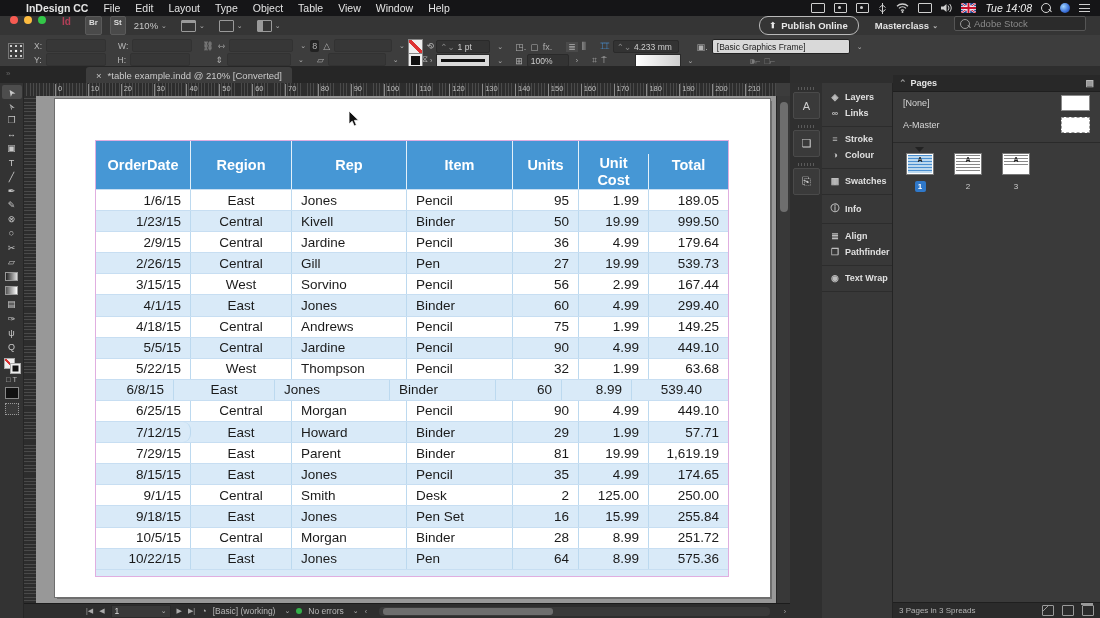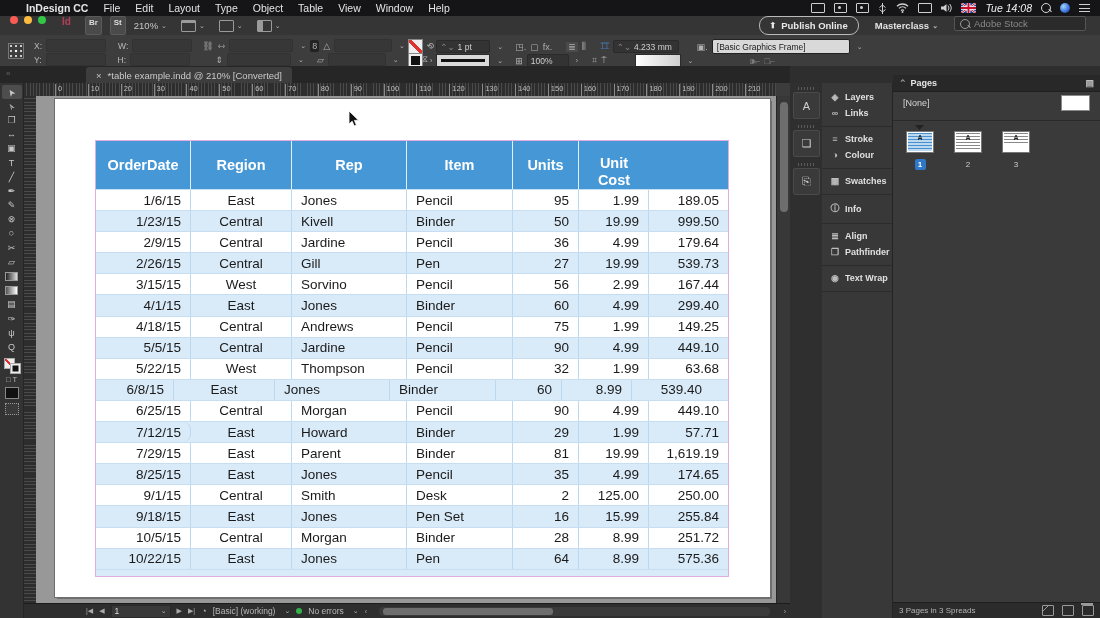--- a/index.html
+++ b/index.html
@@ -400,20 +400,21 @@
   <div class="abs" id="viewport">
     <div id="page">
       <div id="itable">
         <div id="thead">
             <div class="hcell" style="width: 95px;">OrderDate</div>
             <div class="hcell" style="width: 101px;">Region</div>
             <div class="hcell" style="width: 115px;">Rep</div>
             <div class="hcell" style="width: 106px;">Item</div>
             <div class="hcell" style="width: 66px;">Units</div>
             <div class="hcell" style="width: 70px; margin-top: 13px;">Unit<br>Cost</div>
+            <div class="hcell" style="width: 79px;">Total</div>
           </div>
         <div id="tbody">
             <div class="trow">
               <div class="tcell al-r" style="width: 95px;">1/6/15</div>
               <div class="tcell al-c" style="width: 101px;">East</div>
               <div class="tcell al-l" style="width: 115px;">Jones</div>
               <div class="tcell al-l" style="width: 106px;">Pencil</div>
               <div class="tcell al-r" style="width: 66px;">95</div>
               <div class="tcell al-r" style="width: 70px;">1.99</div>
               <div class="tcell al-r" style="width: 79px;">189.05</div>
@@ -520,21 +521,21 @@
             <div class="trow">
               <div class="tcell al-r" style="width: 95px;">7/29/15</div>
               <div class="tcell al-c" style="width: 101px;">East</div>
               <div class="tcell al-l" style="width: 115px;">Parent</div>
               <div class="tcell al-l" style="width: 106px;">Binder</div>
               <div class="tcell al-r" style="width: 66px;">81</div>
               <div class="tcell al-r" style="width: 70px;">19.99</div>
               <div class="tcell al-r" style="width: 79px;">1,619.19</div>
             </div>
             <div class="trow alt">
-              <div class="tcell al-r" style="width: 95px;">8/25/15</div>
+              <div class="tcell al-r" style="width: 95px;">8/15/15</div>
               <div class="tcell al-c" style="width: 101px;">East</div>
               <div class="tcell al-l" style="width: 115px;">Jones</div>
               <div class="tcell al-l" style="width: 106px;">Pencil</div>
               <div class="tcell al-r" style="width: 66px;">35</div>
               <div class="tcell al-r" style="width: 70px;">4.99</div>
               <div class="tcell al-r" style="width: 79px;">174.65</div>
             </div>
             <div class="trow">
               <div class="tcell al-r" style="width: 95px;">9/1/15</div>
               <div class="tcell al-c" style="width: 101px;">Central</div>
@@ -670,20 +671,24 @@
   <div class="abs" id="pagespanel">
     <div id="pp-header">
       <span style="color:#999;">⌃</span>
       <span>Pages</span>
       <span id="pp-menu">▤</span>
     </div>
     <div id="pp-masters">
         <div class="master-row">
           <span>[None]</span>
           <span class="master-sw"></span>
+        </div>
+        <div class="master-row">
+          <span>A-Master</span>
+          <span class="master-sw dashed"></span>
         </div>
       </div>
     <div id="pp-div"></div>
     <div id="thumbs">
         <div class="thumbwrap"><div class="amarker"></div><div class="pthumb blue">
             <div class="mini"></div>
             <div class="aletter">A</div>
           </div><div class="pnum sel">1</div></div>
         <div class="thumbwrap"><div class="pthumb ">
             <div class="mini"></div>

